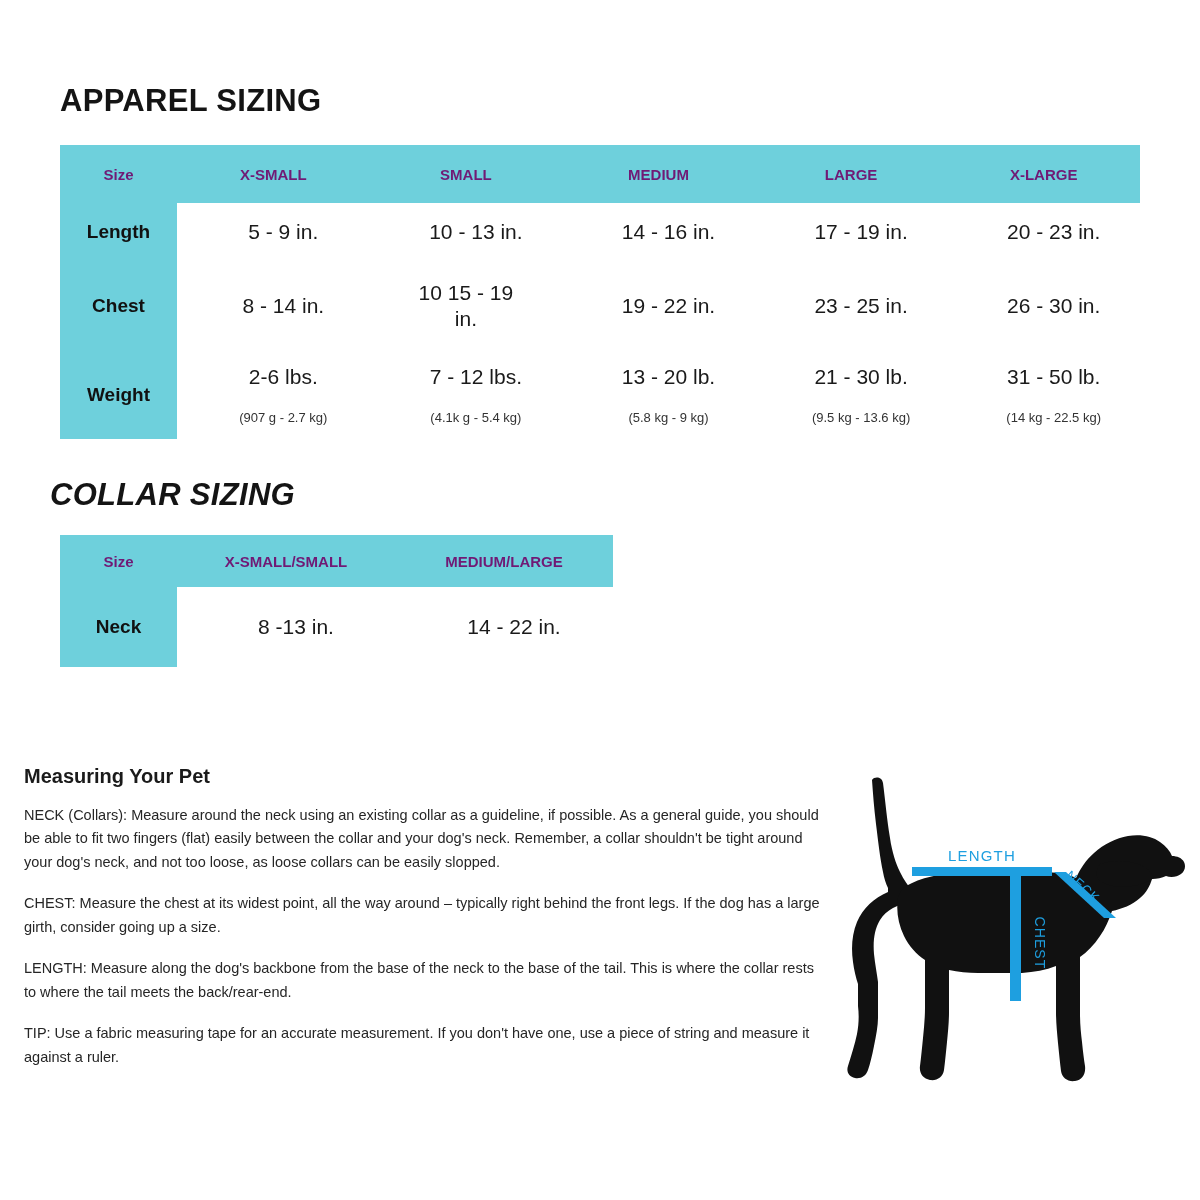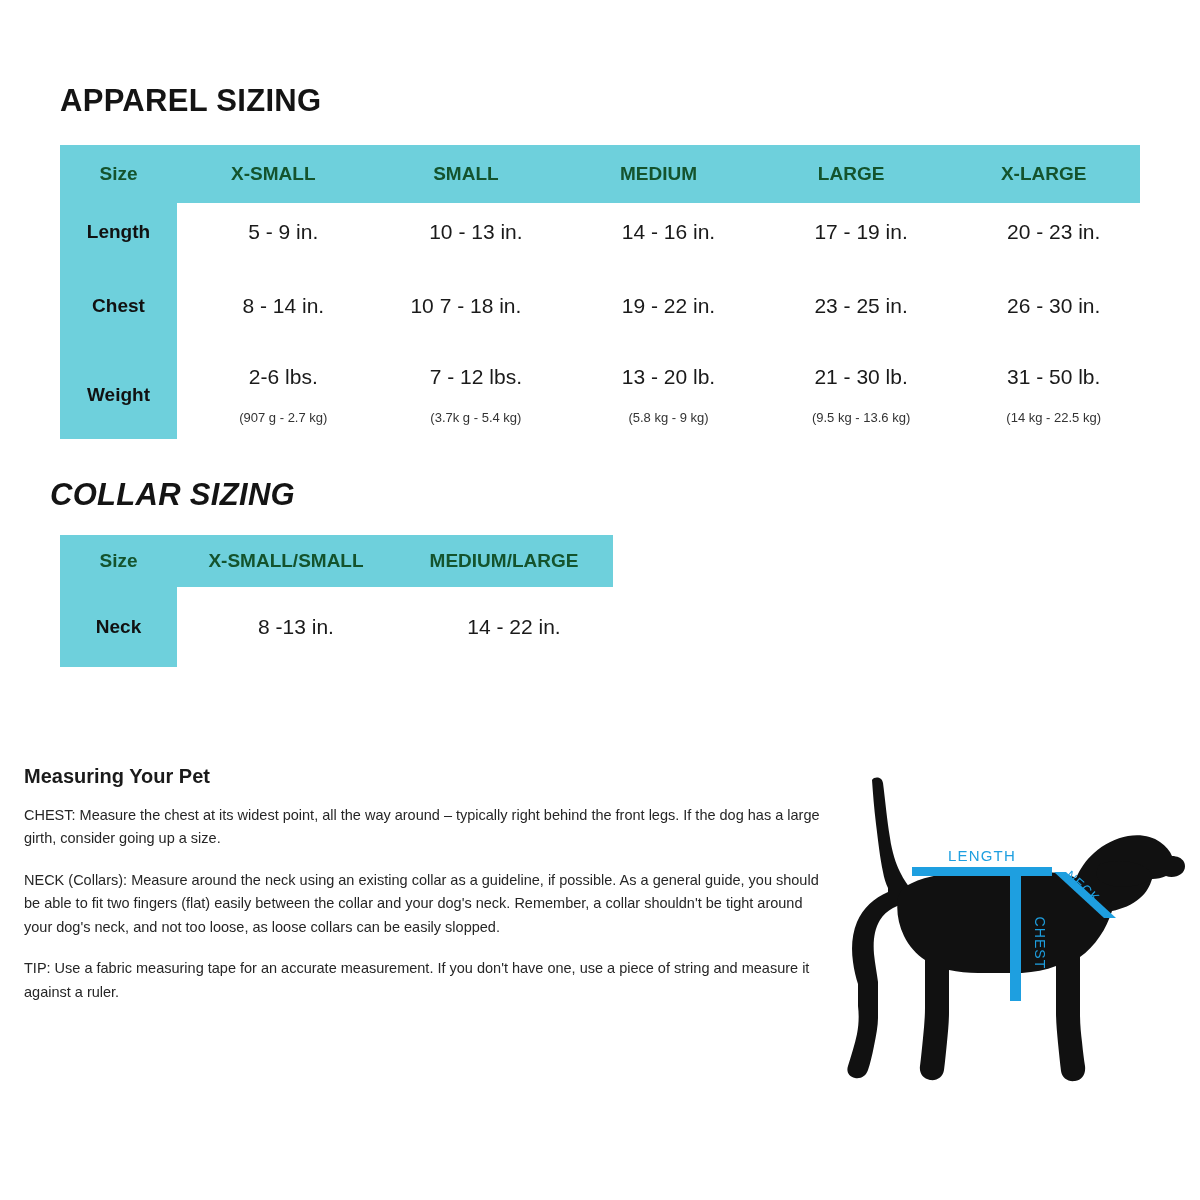--- a/index.html
+++ b/index.html
@@ -32,22 +32,22 @@
   }
   .size-table td {
     text-align: center;
     vertical-align: middle;
     padding: 0;
     background: #ffffff;
   }
   .size-table .hdr-cell {
     background: #6ed0dc;
     font-weight: bold;
-    font-size: 19px;
-    color: #14532d;
+    font-size: 15px;
+    color: #701a75;
   }
   .size-table .rowlabel {
     background: #6ed0dc;
     font-weight: bold;
     font-size: 19px;
     color: #111111;
   }
   .size-table .val {
     font-size: 21px;
     color: #1a1a1a;
@@ -137,35 +137,35 @@
       <td class="val">5 - 9 in.</td>
       <td class="val">10 - 13 in.</td>
       <td class="val">14 - 16 in.</td>
       <td class="val">17 - 19 in.</td>
       <td class="val">20 - 23 in.</td>
     </tr>
 
     <tr class="r-chest">
       <td class="rowlabel">Chest</td>
       <td class="val">8 - 14 in.</td>
-      <td class="val" style="padding-left:40px;padding-right:40px;">10 7 - 18 in.</td>
+      <td class="val" style="padding-left:40px;padding-right:40px;">10 15 - 19 in.</td>
       <td class="val">19 - 22 in.</td>
       <td class="val">23 - 25 in.</td>
       <td class="val">26 - 30 in.</td>
     </tr>
 
     <tr class="r-weight">
       <td class="rowlabel">Weight</td>
       <td class="val">
         <span>2-6 lbs.</span>
         <span class="sub">(907 g - 2.7 kg)</span>
       </td>
       <td class="val">
         <span>7 - 12 lbs.</span>
-        <span class="sub">(3.7k g - 5.4 kg)</span>
+        <span class="sub">(4.1k g - 5.4 kg)</span>
       </td>
       <td class="val">
         <span>13 - 20 lb.</span>
         <span class="sub">(5.8 kg - 9 kg)</span>
       </td>
       <td class="val">
         <span>21 - 30 lb.</span>
         <span class="sub">(9.5 kg - 13.6 kg)</span>
       </td>
       <td class="val">
@@ -193,22 +193,23 @@
     <tr class="r-neck">
       <td class="rowlabel">Neck</td>
       <td class="val">8 -13 in.</td>
       <td class="val">14 - 22 in.</td>
     </tr>
   </tbody>
 </table>
 
 <div id="measuring">
   <h3>Measuring Your Pet</h3>
+  <p>NECK (Collars): Measure around the neck using an existing collar as a guideline, if possible. As a general guide, you should be able to fit two fingers (flat) easily between the collar and your dog's neck. Remember, a collar shouldn't be tight around your dog's neck, and not too loose, as loose collars can be easily slopped.</p>
   <p>CHEST: Measure the chest at its widest point, all the way around – typically right behind the front legs. If the dog has a large girth, consider going up a size.</p>
-  <p>NECK (Collars): Measure around the neck using an existing collar as a guideline, if possible. As a general guide, you should be able to fit two fingers (flat) easily between the collar and your dog's neck. Remember, a collar shouldn't be tight around your dog's neck, and not too loose, as loose collars can be easily slopped.</p>
+  <p>LENGTH: Measure along the dog's backbone from the base of the neck to the base of the tail. This is where the collar rests to where the tail meets the back/rear-end.</p>
   <p>TIP: Use a fabric measuring tape for an accurate measurement. If you don't have one, use a piece of string and measure it against a ruler.</p>
 </div>
 
 <div id="dog-figure">
   <svg viewBox="0 0 360 340" xmlns="http://www.w3.org/2000/svg">
     <g>
       <path fill="#111111" d="
         M 44 12
         C 47 8, 54 9, 55 15
         C 57 30, 59 52, 62 70

